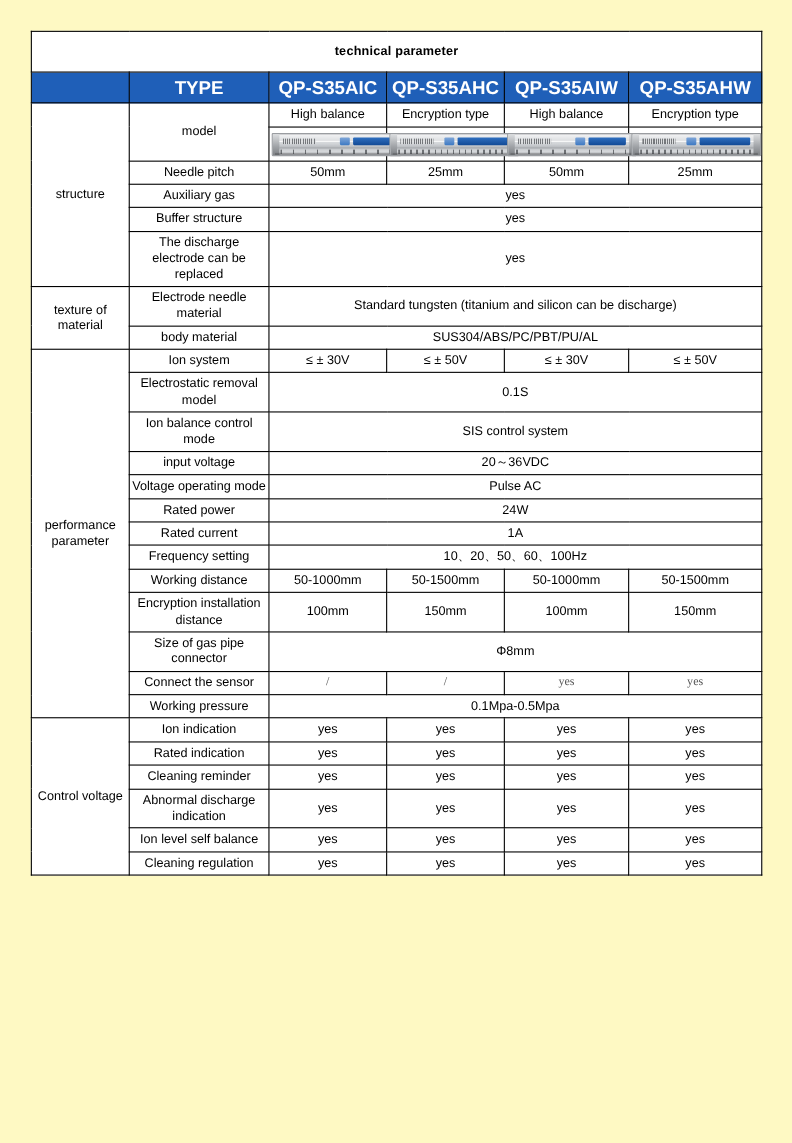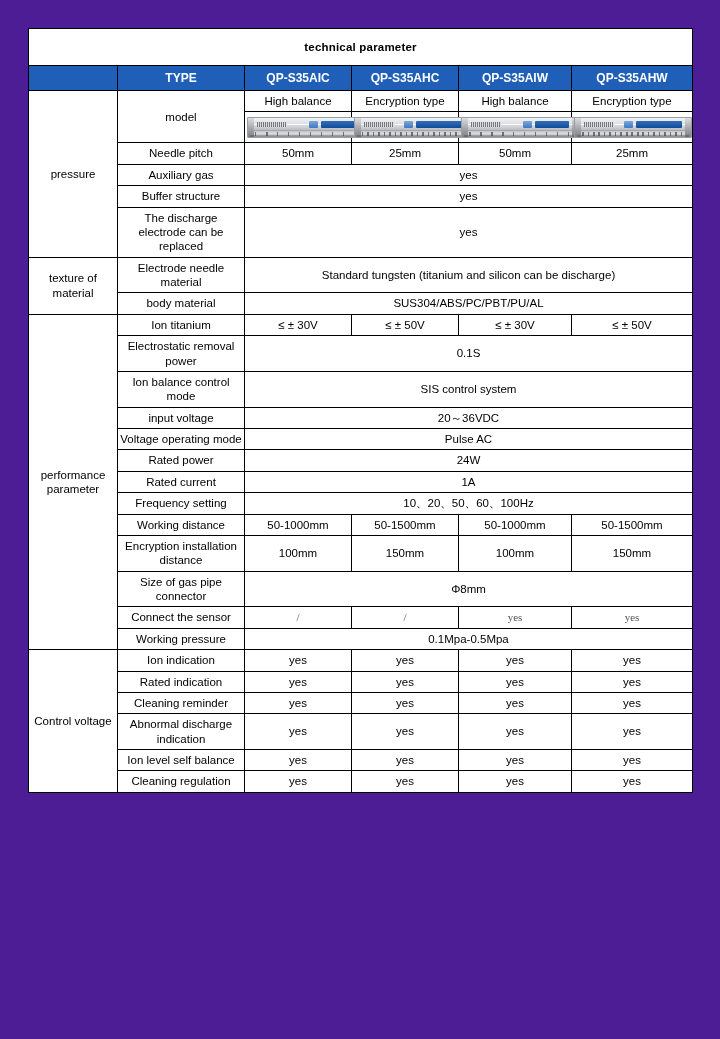--- a/index.html
+++ b/index.html
@@ -12,21 +12,21 @@
     height: 1039px;
     overflow: hidden;
     font-family: "Liberation Sans", sans-serif;
     color: #000000;
   }
 
   #page {
     position: relative;
     width: 720px;
     height: 1039px;
-    background: #4c1d95;
+    background: #fef9c3;
   }
 
   #spec-table-wrap {
     position: absolute;
     left: 28px;
     top: 28px;
     width: 664px;
   }
 
   table.spec {
@@ -54,21 +54,21 @@
     padding: 6px 0 6px 12px;
     height: 30px;
     letter-spacing: 0.2px;
   }
 
   
   tr.head-row td {
     background: #1F5FB8;
     color: #ffffff;
     font-weight: bold;
-    font-size: 12px;
+    font-size: 17px;
     height: 18px;
     padding: 3px 2px;
     border-color: #000000;
   }
   td.head-blank {
     background: #1F5FB8;
   }
 
   
   td.section-label {
@@ -224,21 +224,21 @@
           </tr>
           <tr class="head-row">
             <td class="head-blank"></td>
             <td>TYPE</td>
             <td>QP-S35AIC</td>
             <td>QP-S35AHC</td>
             <td>QP-S35AIW</td>
             <td>QP-S35AHW</td>
           </tr>
           <tr>
-            <td class="section-label" rowspan="6">pressure</td>
+            <td class="section-label" rowspan="6">structure</td>
             <td class="param-name" rowspan="2">model</td>
             <td class="val">High balance</td>
             <td class="val">Encryption type</td>
             <td class="val">High balance</td>
             <td class="val">Encryption type</td>
           </tr>
           <tr>
             <td class="val">
               <div class="device">
                 <span class="endcap-l"></span>
@@ -315,28 +315,28 @@
             <td class="section-label" rowspan="2">texture of material</td>
             <td class="param-name" rowspan="1">Electrode needle material</td>
             <td class="val-span" colspan="4">Standard tungsten (titanium and silicon can be discharge)</td>
           </tr>
           <tr>
             <td class="param-name" rowspan="1">body material</td>
             <td class="val-span" colspan="4">SUS304/ABS/PC/PBT/PU/AL</td>
           </tr>
           <tr>
             <td class="section-label" rowspan="13">performance parameter</td>
-            <td class="param-name" rowspan="1">Ion titanium</td>
+            <td class="param-name" rowspan="1">Ion system</td>
             <td class="val">≤ ± 30V</td>
             <td class="val">≤ ± 50V</td>
             <td class="val">≤ ± 30V</td>
             <td class="val">≤ ± 50V</td>
           </tr>
           <tr>
-            <td class="param-name" rowspan="1">Electrostatic removal power</td>
+            <td class="param-name" rowspan="1">Electrostatic removal model</td>
             <td class="val-span" colspan="4">0.1S</td>
           </tr>
           <tr>
             <td class="param-name" rowspan="1">Ion balance control mode</td>
             <td class="val-span" colspan="4">SIS control system</td>
           </tr>
           <tr>
             <td class="param-name" rowspan="1">input voltage</td>
             <td class="val-span" colspan="4">20～36VDC</td>
           </tr>

